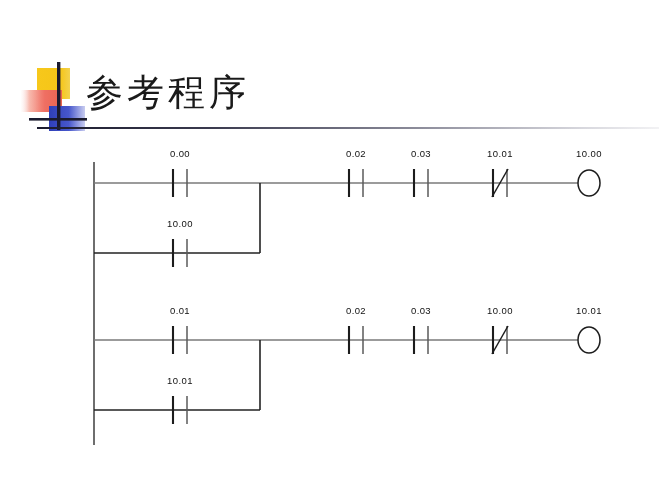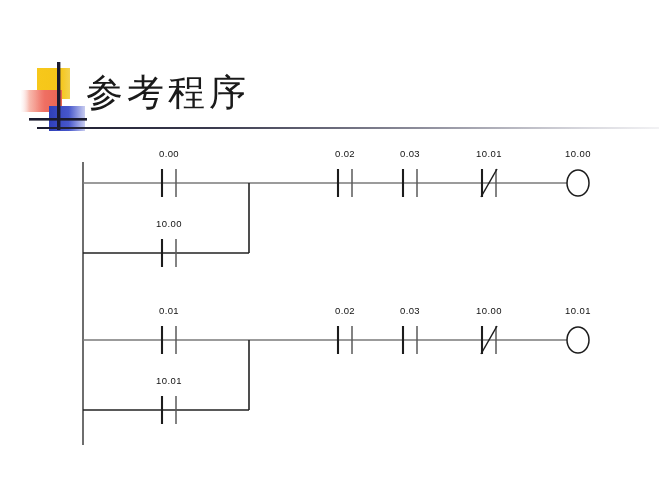--- a/index.html
+++ b/index.html
@@ -59,21 +59,21 @@
     left: 36px;
     top: 127px;
     width: 622px;
     height: 2px;
     background: linear-gradient(to right, #1b1b2e 0%, #3a3a4e 28%, #8e8e9c 62%, #d8d8de 88%, #f2f2f4 100%);
   }
 
   
   #ladder-wrap {
     position: absolute;
-    left: 6px;
+    left: 17px;
     top: 0;
     width: 585px;
     height: 500px;
   }
   #ladder-svg {
     display: block;
   }
 
   .rail-line { stroke: #6e6e6e; stroke-width: 2; }
   .wire      { stroke: #7a7a7a; stroke-width: 1.4; }

